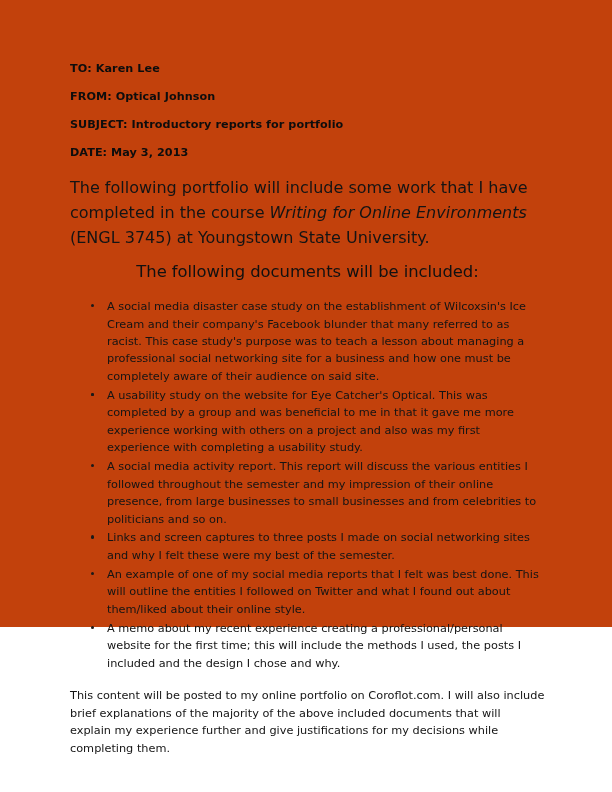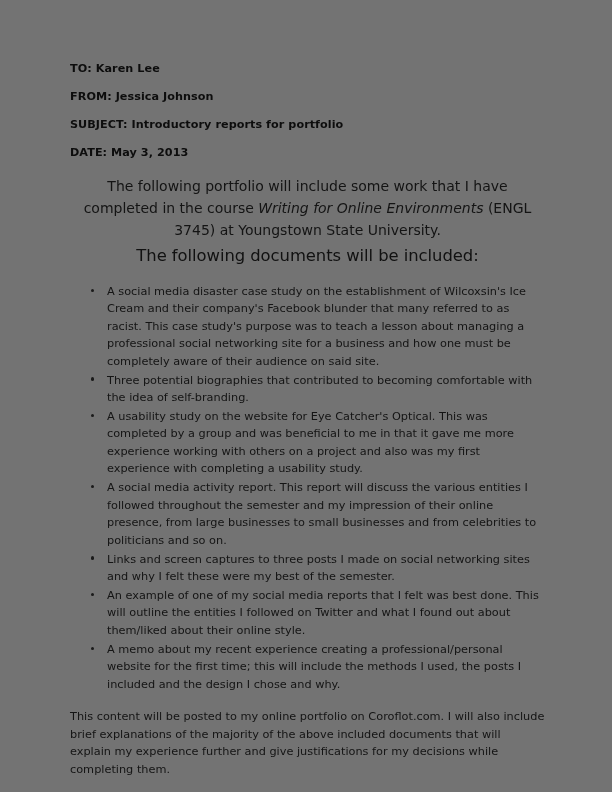--- a/index.html
+++ b/index.html
@@ -12,58 +12,57 @@
     height: 792px;
     overflow: hidden;
     font-family: "DejaVu Sans", sans-serif;
     color: #111111;
     -webkit-font-smoothing: antialiased;
   }
 
   .page {
     position: relative;
     width: 612px;
-    height: 792px;
-    background: #737373;
+    height: 627px;
+    background: #c2410c;
     box-sizing: border-box;
     padding: 62px 67px 0 70px;
   }
 
   .memo-header {
     margin: 0;
   }
   .memo-line {
     font-size: 11.2px;
     font-weight: bold;
     line-height: 1.22;
     margin: 0 0 14.2px 0;
     letter-spacing: 0.06px;
     color: #0d0d0d;
   }
   .memo-line:last-child {
     margin-bottom: 4px;
   }
 
   .intro-para {
-    font-size: 14px;
+    font-size: 16px;
     line-height: 1.55;
     margin: 17px 0 0 0;
     color: #141414;
-    text-align: center;
   }
   .intro-para .course-title {
     font-style: italic;
   }
 
   .section-heading {
     text-align: center;
     font-size: 16.4px;
     font-weight: normal;
     line-height: 1.25;
-    margin: 5px 0 0 0;
+    margin: 11px 0 0 0;
     color: #111111;
     letter-spacing: -0.05px;
   }
 
   .doc-list {
     list-style: none;
     margin: 16px 0 12px 0;
     padding: 0;
   }
   .doc-list li {
@@ -91,32 +90,32 @@
     color: #141414;
   }
 </style>
 </head>
 <body>
 
 <div class="page">
 
   <div class="memo-header">
     <p class="memo-line">TO: Karen Lee</p>
-    <p class="memo-line">FROM: Jessica Johnson</p>
+    <p class="memo-line">FROM: Optical Johnson</p>
     <p class="memo-line">SUBJECT: Introductory reports for portfolio</p>
     <p class="memo-line">DATE: May 3, 2013</p>
   </div>
 
   <p class="intro-para"><span>The following portfolio will include some work that I have completed in the course </span><span class="course-title">Writing for Online Environments</span><span> (ENGL 3745) at Youngstown State University.</span></p>
 
   <h1 class="section-heading">The following documents will be included:</h1>
 
   <ul class="doc-list">
     <li><span class="bullet-dot"></span><span>A social media disaster case study on the establishment of Wilcoxsin's Ice Cream and their company's Facebook blunder that many referred to as racist. This case study's purpose was to teach a lesson about managing a professional social networking site for a business and how one must be completely aware of their audience on said site.</span></li>
-    <li><span class="bullet-dot"></span><span>Three potential biographies that contributed to becoming comfortable with the idea of self-branding.</span></li>
+    <li><span class="bullet-dot"></span></li>
     <li><span class="bullet-dot"></span><span>A usability study on the website for Eye Catcher's Optical. This was completed by a group and was beneficial to me in that it gave me more experience working with others on a project and also was my first experience with completing a usability study.</span></li>
     <li><span class="bullet-dot"></span><span>A social media activity report. This report will discuss the various entities I followed throughout the semester and my impression of their online presence, from large businesses to small businesses and from celebrities to politicians and so on.</span></li>
     <li><span class="bullet-dot"></span><span>Links and screen captures to three posts I made on social networking sites and why I felt these were my best of the semester.</span></li>
     <li><span class="bullet-dot"></span><span>An example of one of my social media reports that I felt was best done. This will outline the entities I followed on Twitter and what I found out about them/liked about their online style.</span></li>
     <li><span class="bullet-dot"></span><span>A memo about my recent experience creating a professional/personal website for the first time; this will include the methods I used, the posts I included and the design I chose and why.</span></li>
   </ul>
 
   <p class="closing-para">This content will be posted to my online portfolio on Coroflot.com. I will also include brief explanations of the majority of the above included documents that will explain my experience further and give justifications for my decisions while completing them.</p>
 
 </div>

